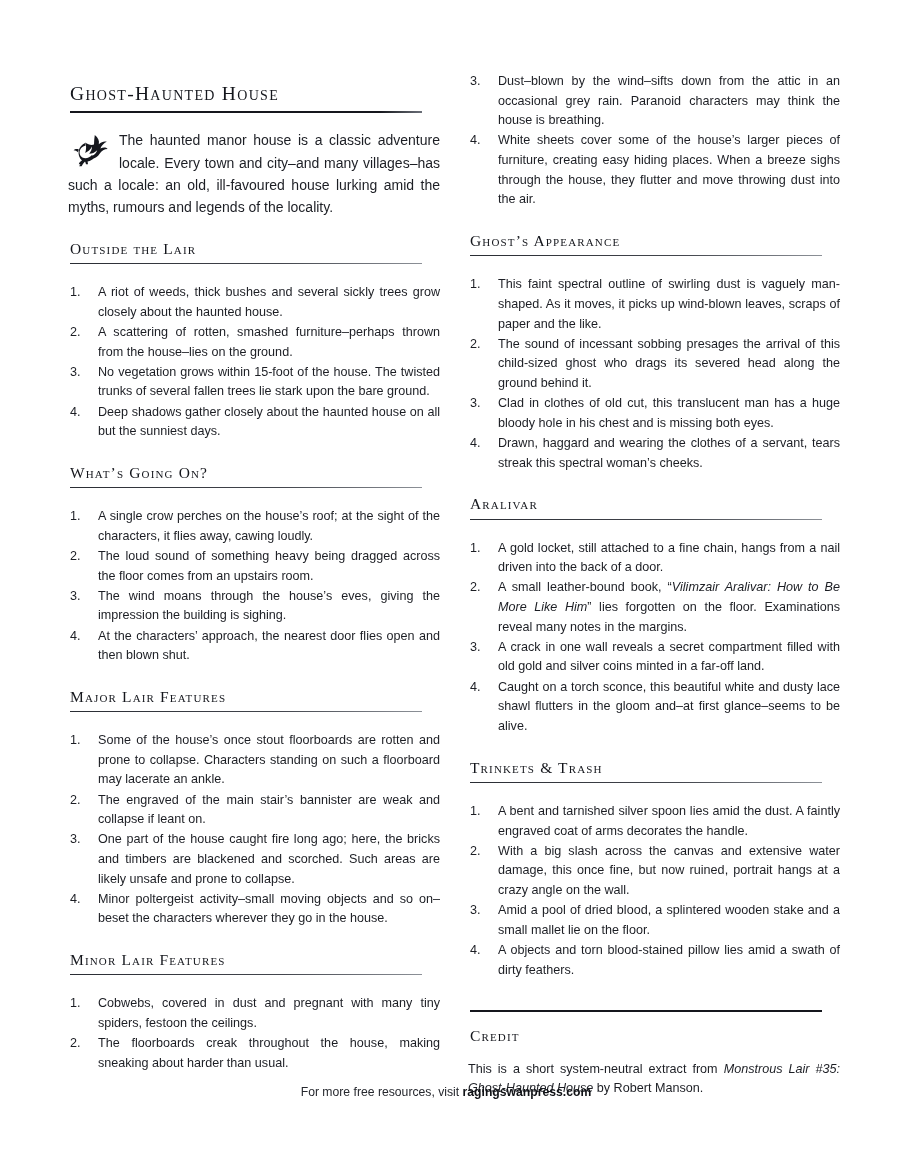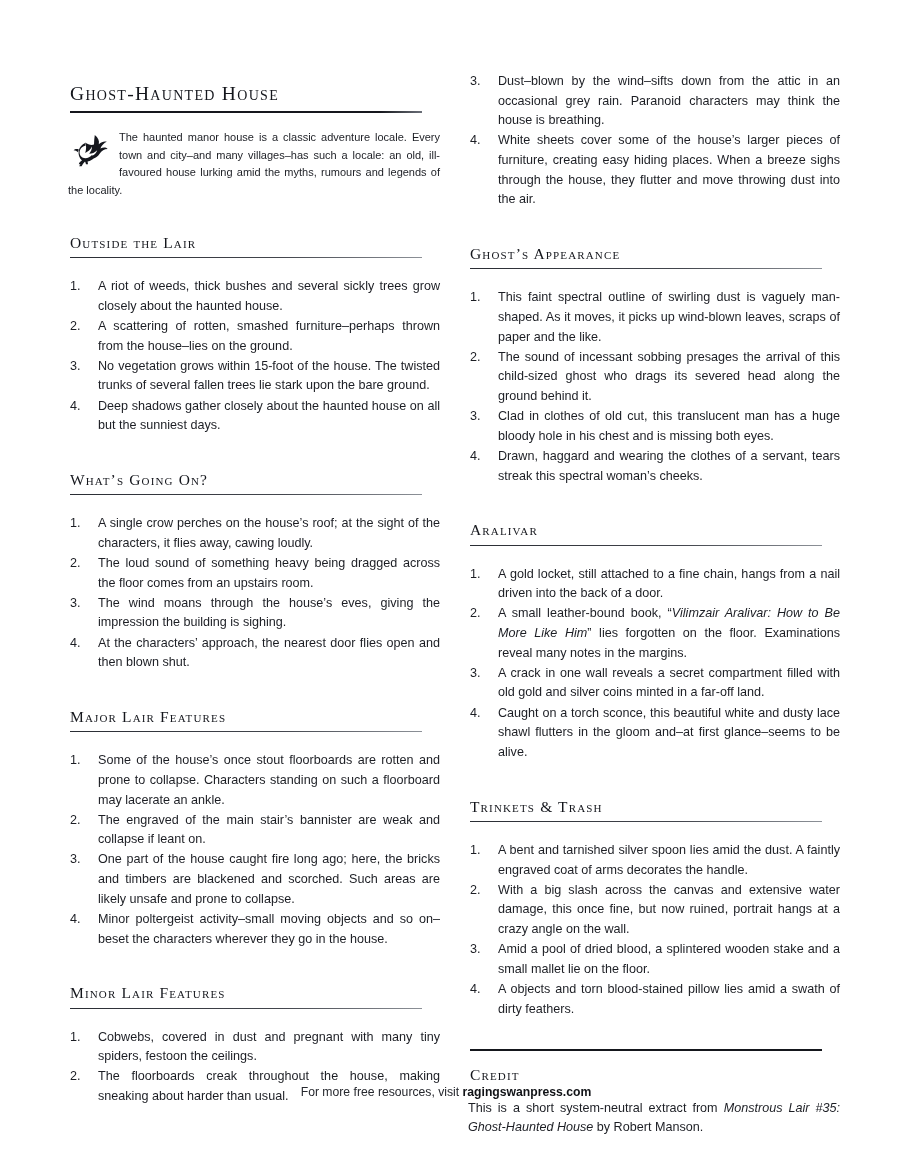--- a/index.html
+++ b/index.html
@@ -51,21 +51,21 @@
 
   .rule-title {
     height: 2px;
     background: linear-gradient(to right, #15171d 0%, #15171d 88%, #6b6f78 100%);
     margin: 6px 0 0 2px;
     width: 352px;
   }
 
   
   .section {
-    margin-top: 34px;
+    margin-top: 21px;
   }
   .section:first-child { margin-top: 0; }
 
   .sec-title {
     font-family: "Liberation Serif", serif;
     font-size: 15.5px;
     font-weight: 400;
     font-variant: small-caps;
     letter-spacing: 1.15px;
     color: #14161c;
@@ -85,21 +85,21 @@
   .rule-credit-top {
     height: 2px;
     background: #15171d;
     margin: 0 0 14px 2px;
     width: 352px;
   }
 
   
   .intro {
     margin-top: 16px;
-    font-size: 11px;
+    font-size: 14px;
     line-height: 1.58;
     text-align: justify;
     color: #1c1e24;
   }
 
   .swan {
     float: left;
     width: 40px;
     height: 40px;
     margin: 2px 9px 1px 2px;

